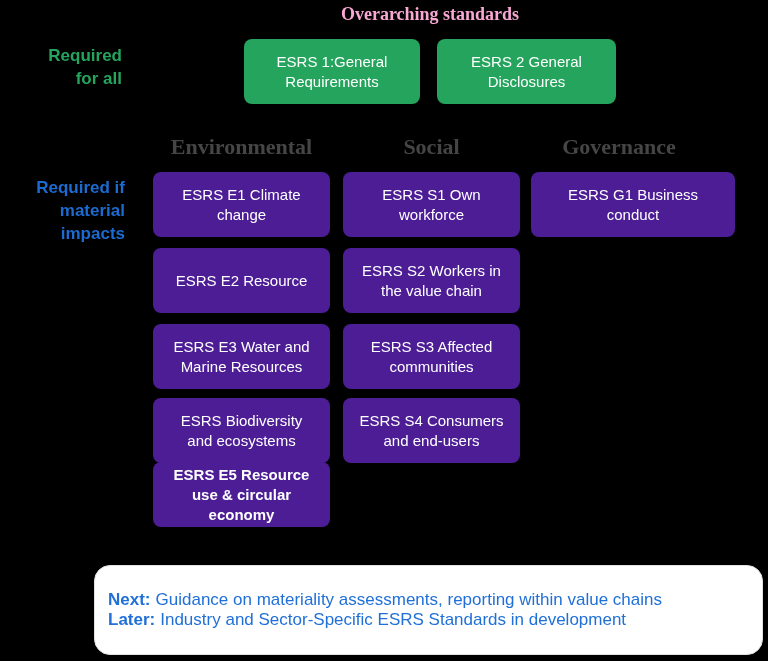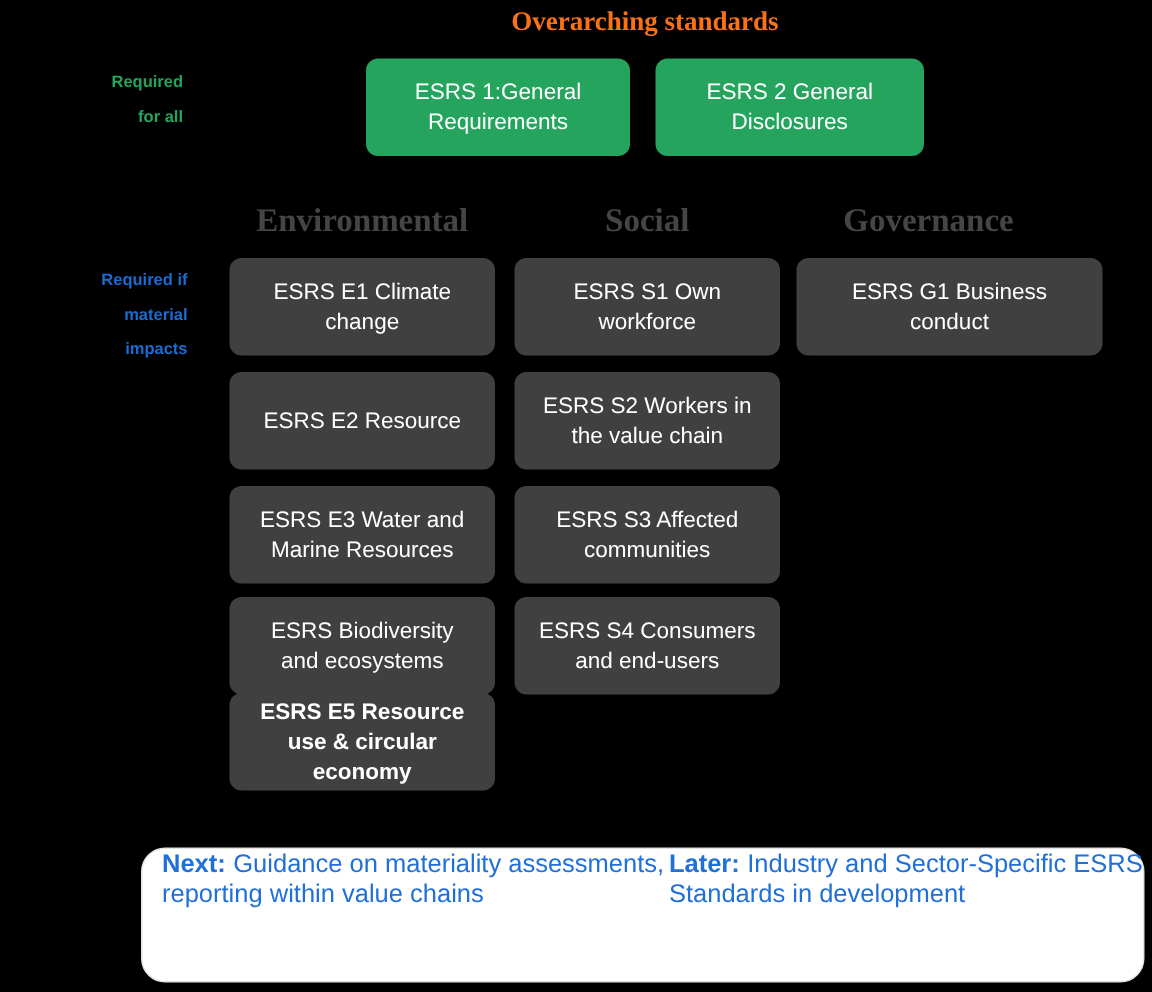--- a/index.html
+++ b/index.html
@@ -10,41 +10,41 @@
     background: #000000;
     font-family: "Liberation Sans", sans-serif;
     overflow: hidden;
   }
   .serif { font-family: "Liberation Serif", "DejaVu Serif", serif; }
 
   .diagram-title {
     position: absolute;
     left: 244px; top: 4px; width: 372px;
     text-align: center;
-    color: #f97316;
+    color: #f9a8d4;
     font-size: 18px;
     font-weight: bold;
   }
   .col-header {
     position: absolute;
     top: 134px;
     text-align: center;
     color: #454545;
     font-size: 22px;
     font-weight: bold;
   }
   .hdr-env { left: 153px; width: 177px; }
   .hdr-soc { left: 343px; width: 177px; }
   .hdr-gov { left: 531px; width: 176px; }
 
   .side-label {
     position: absolute;
     text-align: right;
     font-weight: bold;
-    font-size: 11px;
+    font-size: 17px;
     line-height: 23px;
     white-space: pre-line;
   }
   .side-label-green { left: 0; width: 122px; top: 44px; color: #24a45c; }
   .side-label-blue  { left: 0; width: 125px; top: 176px; color: #1b6bd0; }
 
   .box {
     position: absolute;
     border-radius: 8px;
     color: #ffffff;
@@ -53,21 +53,21 @@
     justify-content: center;
     text-align: center;
     font-size: 15px;
     line-height: 20px;
     white-space: pre-line;
     padding: 0 6px;
     box-sizing: border-box;
     height: 65px;
   }
   .box-green { background: #24a45c; }
-  .box-blue  { background: #404040; }
+  .box-blue  { background: #4c1d95; }
 
   .g1 { left: 244px; top: 39px; width: 176px; }
   .g2 { left: 437px; top: 39px; width: 179px; }
 
   .col-e { left: 153px; width: 177px; }
   .col-s { left: 343px; width: 177px; }
   .col-g { left: 531px; width: 204px; }
   .row-1 { top: 172px; }
   .row-2 { top: 248px; }
   .row-3 { top: 324px; }
@@ -76,20 +76,21 @@
 
   .footer-box {
     position: absolute;
     left: 94px; top: 565px;
     width: 669px; height: 90px;
     background: #ffffff;
     border: 1px solid #e2e2e2;
     border-radius: 16px;
     box-sizing: border-box;
     display: flex;
+    flex-direction: column;
     justify-content: center;
     padding-left: 13px;
     color: #2170d8;
     font-size: 17px;
     line-height: 20px;
   }
   .footer-line .lbl { font-weight: bold; margin-right: 5px; }
 </style>
 </head>
 <body>

